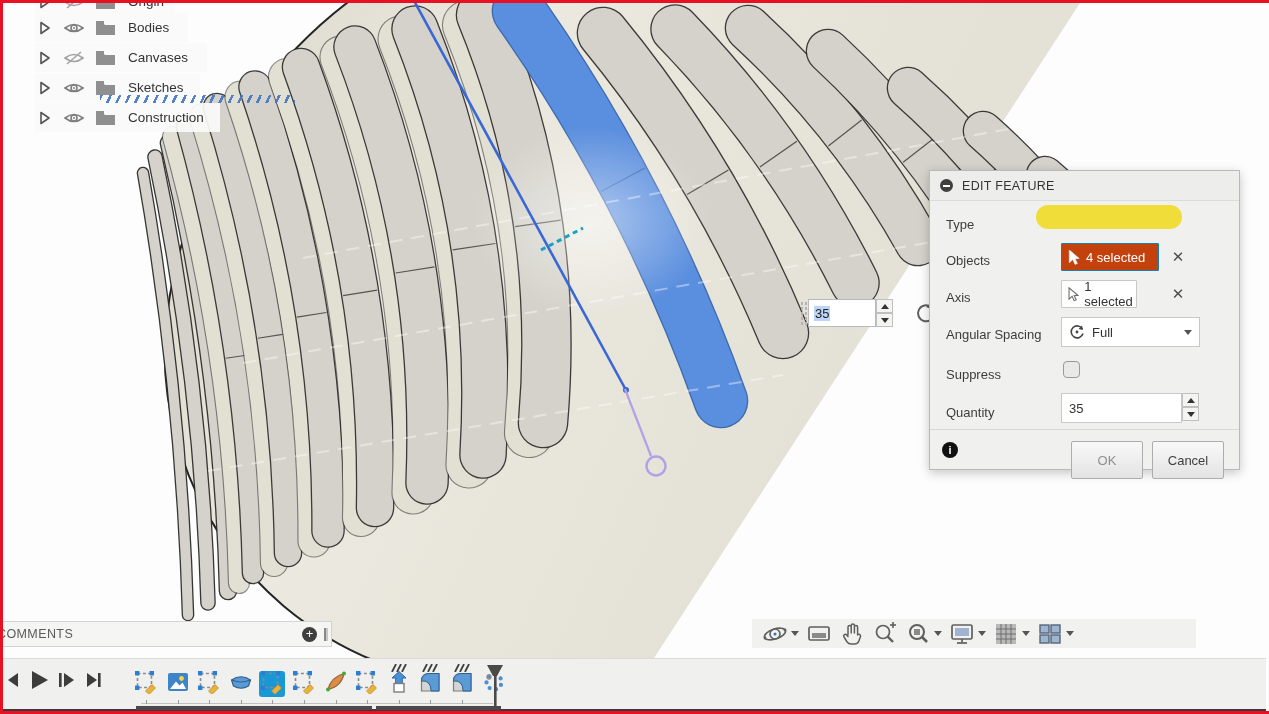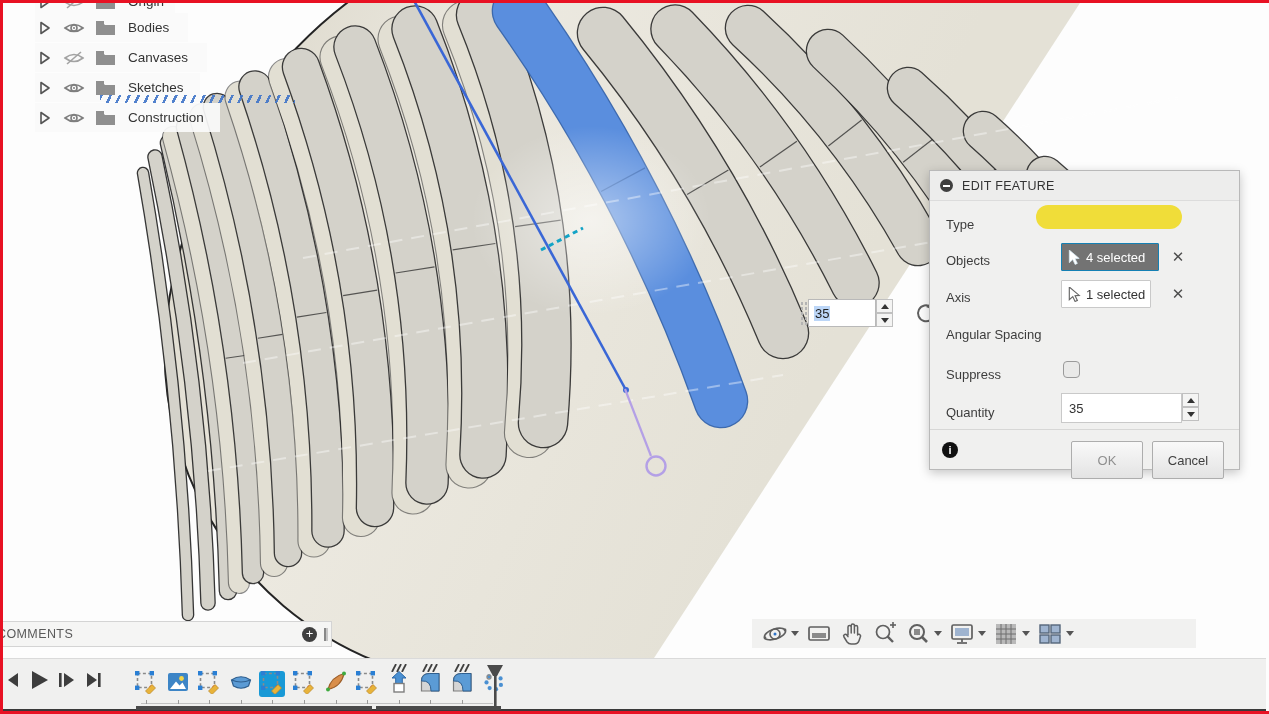--- a/index.html
+++ b/index.html
@@ -282,42 +282,51 @@
 
     <div class="marker"></div>
 
     <div class="drow" style="top:38px;">
         <span class="dlabel">Type</span>
       </div>
 
     <div class="drow" style="top:74px;">
         <span class="dlabel">Objects</span>
       </div>
-    <div class="selbtn" style="left:131px;top:72px;width:98px;background:#737373;border:1px solid #1480b4;color:#fff;">
+    <div class="selbtn" style="left:131px;top:72px;width:98px;background:#c2410c;border:1px solid #1480b4;color:#fff;">
       <svg width="13" height="15" viewBox="0 0 11 13" style="margin-left:6px;">
           <path d="M1 0 L1 11 L4 8.3 L6 12.5 L8 11.6 L6 7.6 L9.6 7.3 Z" fill="#fff" stroke="#d8ecf7" stroke-width=".6"></path>
         </svg>
       <span style="margin-left:5px;">4 selected</span>
     </div>
     <div class="xbtn" style="left:240px;top:78px;">✕</div>
 
     <div class="drow" style="top:111px;">
         <span class="dlabel">Axis</span>
       </div>
-    <div class="selbtn" style="left:131px;top:109px;width:90px;background:#fff;border:1px solid #c9c9c9;color:#333;">
+    <div class="selbtn" style="left:131px;top:109px;width:76px;background:#fff;border:1px solid #c9c9c9;color:#333;">
       <svg width="13" height="15" viewBox="0 0 11 13" style="margin-left:6px;">
           <path d="M1 0 L1 11 L4 8.3 L6 12.5 L8 11.6 L6 7.6 L9.6 7.3 Z" fill="#fff" stroke="#666" stroke-width="1"></path>
         </svg>
       <span style="margin-left:5px;">1 selected</span>
     </div>
     <div class="xbtn" style="left:240px;top:115px;">✕</div>
 
     <div class="drow" style="top:148px;">
         <span class="dlabel">Angular Spacing</span>
       </div>
+    <div class="field" style="left:131px;top:146px;width:139px;height:30px;">
+      <svg width="16" height="16" viewBox="0 0 16 16" style="margin-left:7px;">
+        <path d="M13.5 5 A6 6 0 1 0 14 9.5" fill="none" stroke="#444" stroke-width="1.6"></path>
+        <path d="M13 1.5 L13.8 6 L9.6 5 Z" fill="#444"></path>
+          <circle cx="8" cy="8" r="1.4" fill="#444"></circle>
+      </svg>
+      <span style="margin-left:7px;">Full</span>
+      <div class="caret" style="margin-left:auto;margin-right:7px;"></div>
+    </div>
 
     <div class="drow" style="top:188px;">
         <span class="dlabel">Suppress</span>
       </div>
     <div class="chk" style="left:133px;top:190px;"></div>
 
     <div class="drow" style="top:226px;">
         <span class="dlabel">Quantity</span>
       </div>
     <div class="field" style="left:131px;top:222px;width:121px;height:30px;">

